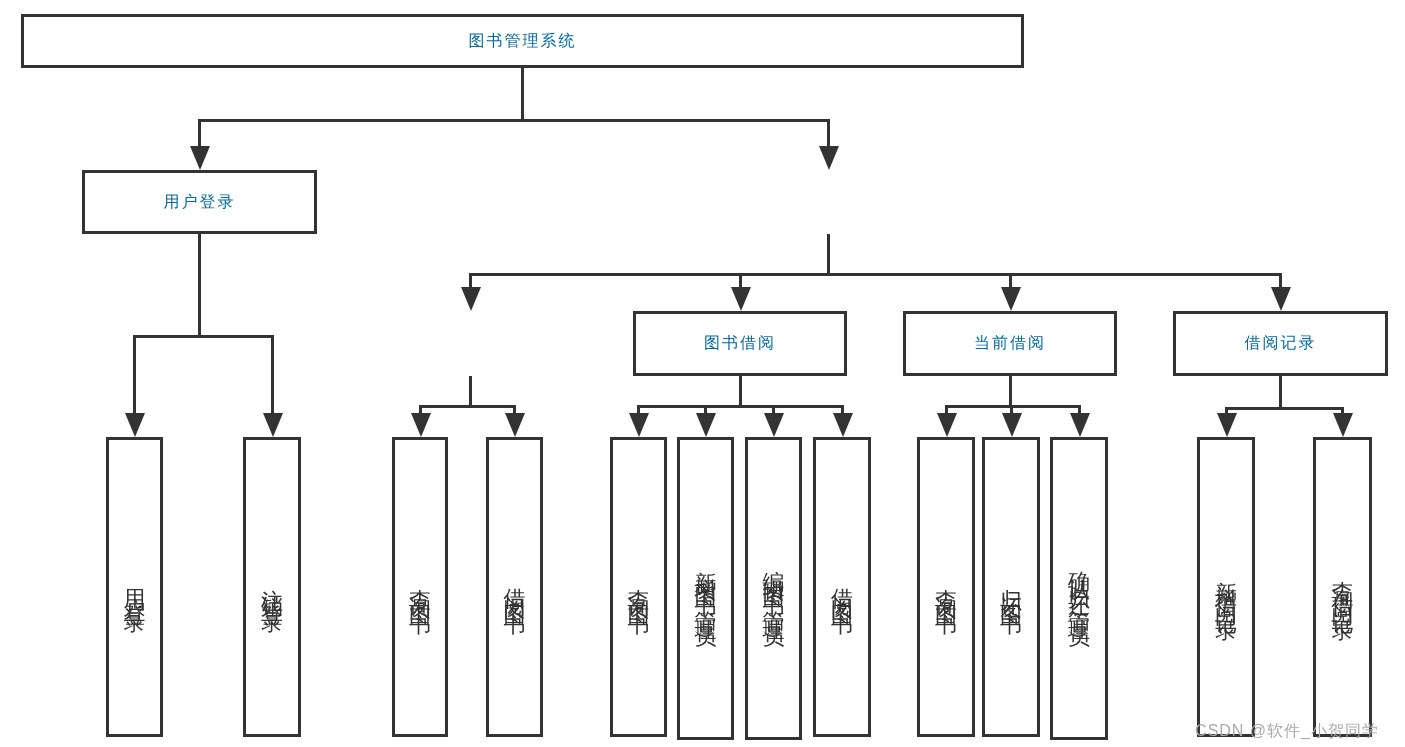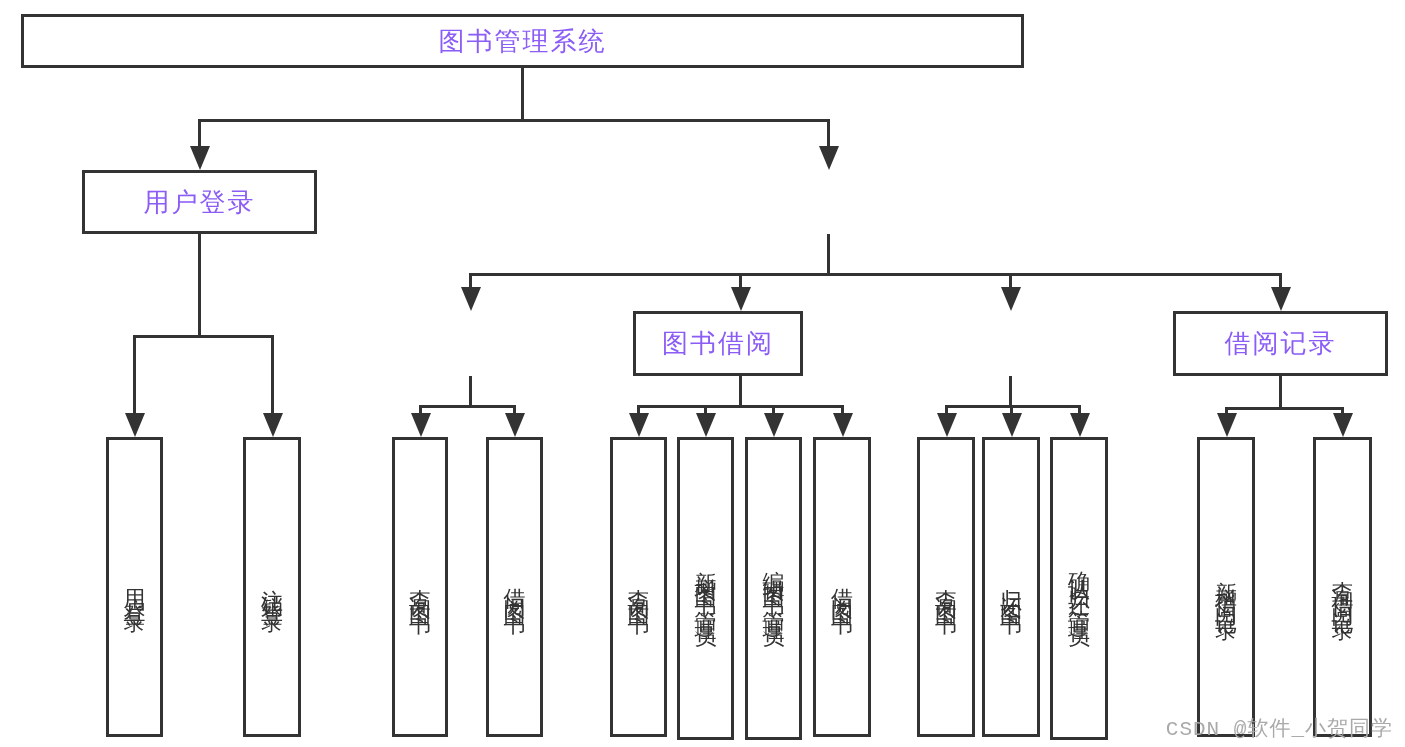--- a/index.html
+++ b/index.html
@@ -43,43 +43,42 @@
   .box {
     position: absolute;
     box-sizing: border-box;
     border: 3px solid #333333;
     background: #ffffff;
     display: flex;
     align-items: center;
     justify-content: center;
   }
   .lbl {
-    font-size: 26px;
+    font-size: 16px;
     letter-spacing: 2px;
-    color: #8b5cf6;
+    color: #0369a1;
     white-space: nowrap;
   }
   .vlbl {
     writing-mode: vertical-rl;
     text-orientation: mixed;
     font-size: 22px;
     letter-spacing: 8px;
     line-height: 1.1;
     color: #333333;
   }
   .watermark {
     position: absolute;
-    right: 12px;
+    right: 26px;
     bottom: 5px;
-    font-size: 21px;
+    font-size: 16px;
     color: #a9a9a9;
     letter-spacing: 1px;
     z-index: 5;
     white-space: nowrap;
-    font-family: Liberation Mono, monospace;
   }
 </style>
 </head>
 <body>
 
 <div class="canvas">
 
   <div class="line" style="left:521px;top:68px;width:3px;height:52px;"></div>
   <div class="line" style="left:198px;top:234px;width:3px;height:102px;"></div>
   <div class="line" style="left:827px;top:234px;width:3px;height:40px;"></div>
@@ -123,22 +122,25 @@
   <div class="arrow" style="left:1341px;top:407px;height:6px;"></div>
 
   <div class="box" style="left:21px;top:14px;width:1003px;height:54px;">
     <span class="lbl">图书管理系统</span>
   </div>
 
   <div class="box" style="left:82px;top:170px;width:235px;height:64px;">
     <span class="lbl">用户登录</span>
   </div>
 
-  <div class="box" style="left:633px;top:311px;width:170px;height:65px;">
+  <div class="box" style="left:633px;top:311px;width:214px;height:65px;">
     <span class="lbl">图书借阅</span>
+  </div>
+  <div class="box" style="left:903px;top:311px;width:214px;height:65px;">
+    <span class="lbl">当前借阅</span>
   </div>
   <div class="box" style="left:1173px;top:311px;width:215px;height:65px;">
     <span class="lbl">借阅记录</span>
   </div>
 
   <div class="box" style="left:106px;top:437px;width:57px;height:300px;">
     <span class="vlbl">用户登录</span>
   </div>
   <div class="box" style="left:243px;top:437px;width:58px;height:300px;">
     <span class="vlbl">注销登录</span>

